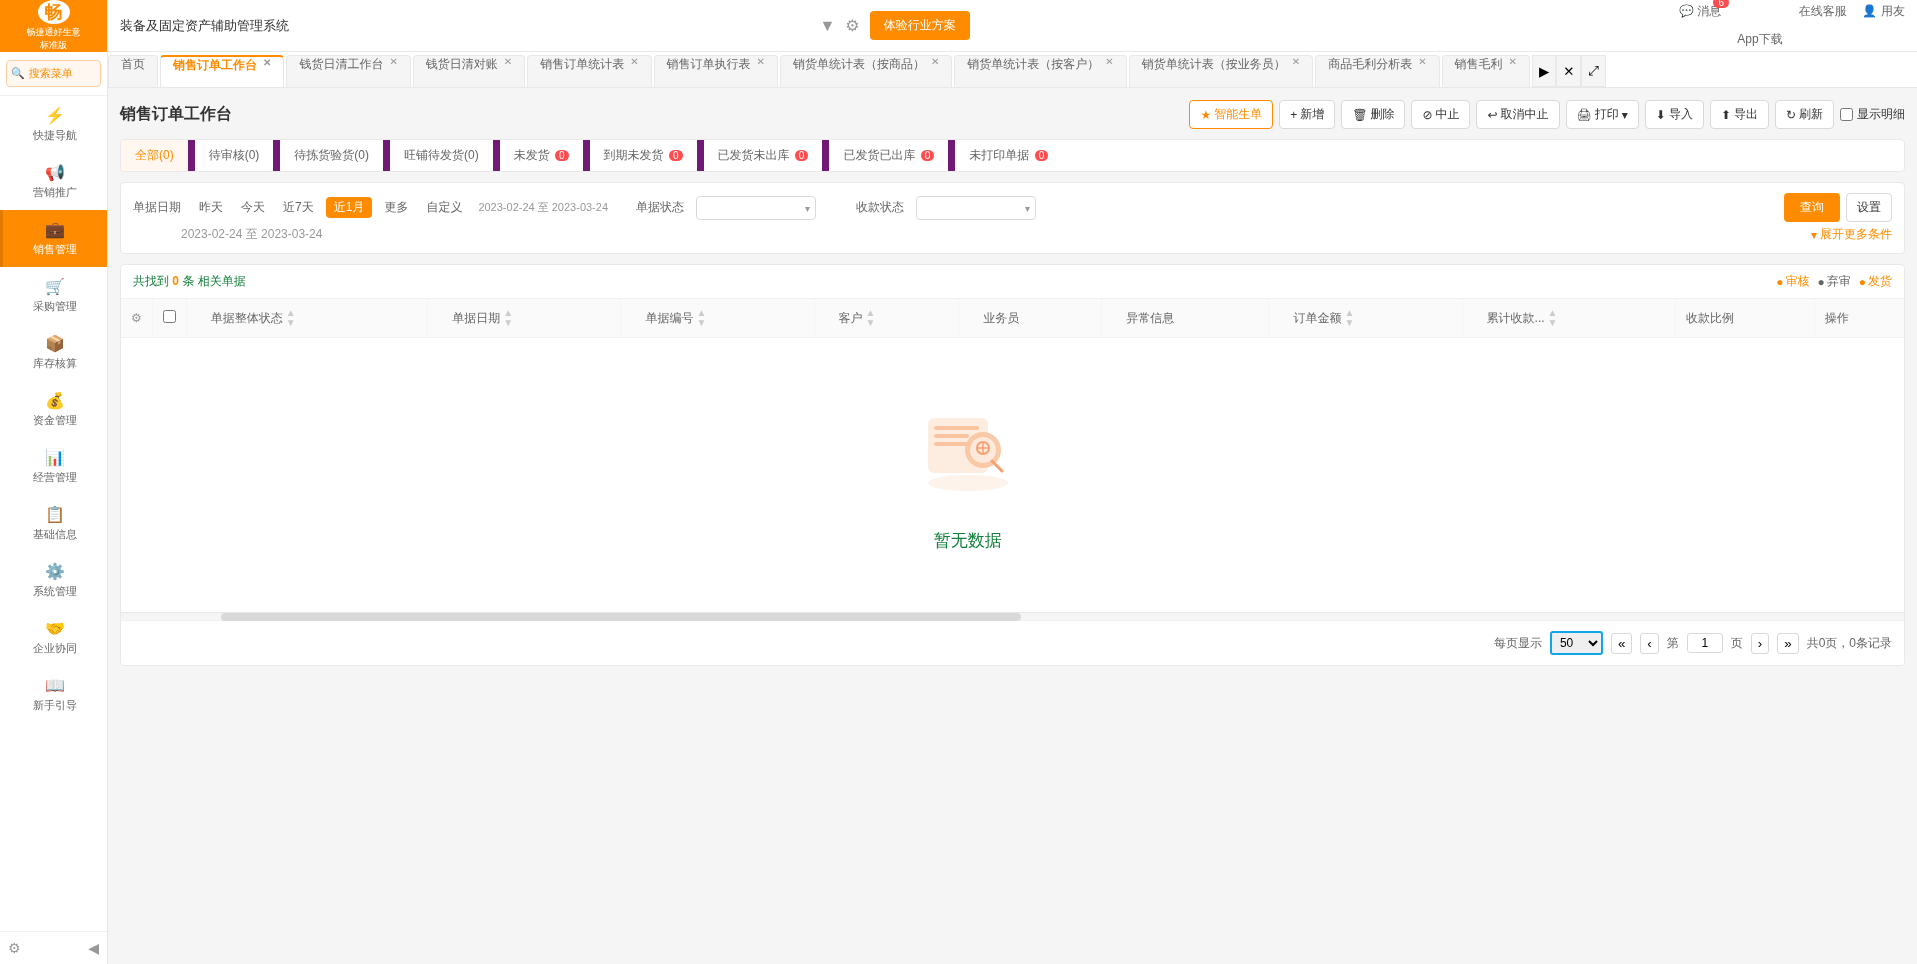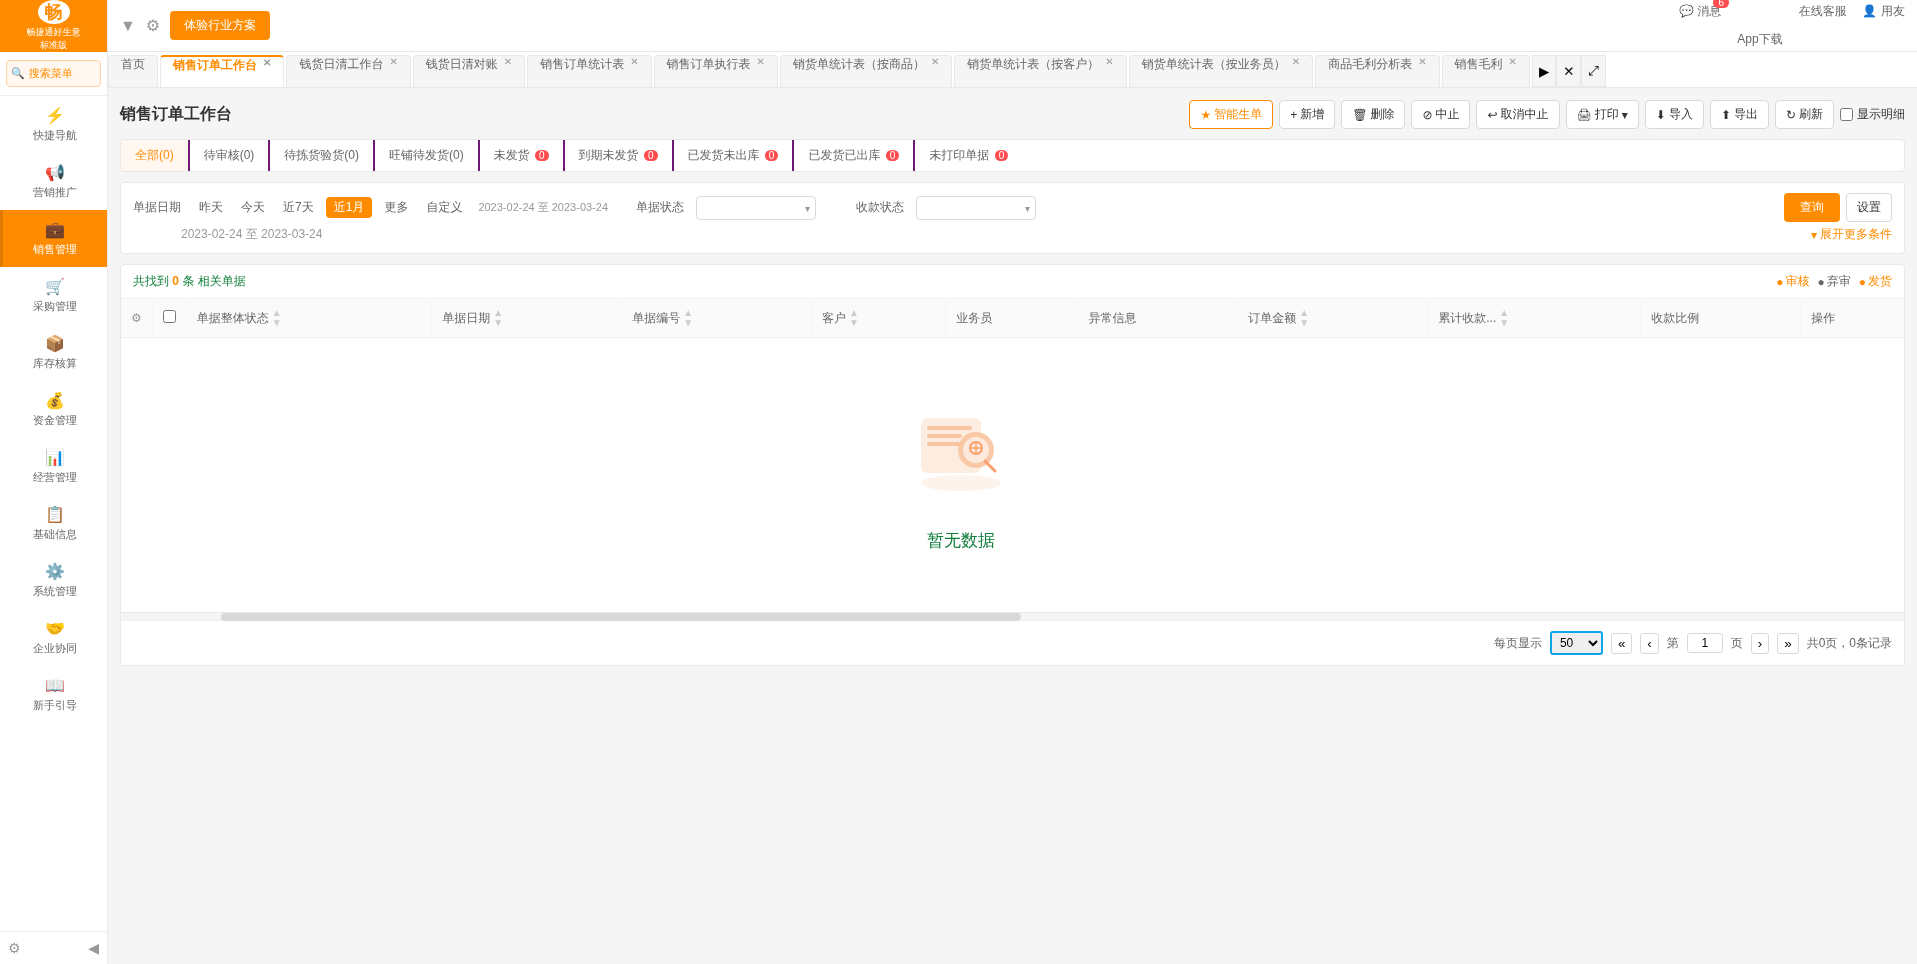--- a/index.html
+++ b/index.html
@@ -41,21 +41,21 @@
     .page-header { display: flex; align-items: center; justify-content: space-between; margin-bottom: 10px; }
     .page-title { font-size: 16px; font-weight: bold; color: #333; }
     .page-actions { display: flex; gap: 6px; align-items: center; }
     .btn-smart { background: #fff; border: 1px solid #ff8c00; color: #ff8c00; border-radius: 4px; padding: 5px 10px; font-size: 12px; cursor: pointer; display: flex; align-items: center; gap: 3px; }
     .btn-action { background: #fff; border: 1px solid #d9d9d9; color: #333; border-radius: 4px; padding: 5px 10px; font-size: 12px; cursor: pointer; display: flex; align-items: center; gap: 3px; }
     .btn-query { background: #ff8c00; color: #fff; border: none; border-radius: 4px; padding: 5px 16px; font-size: 12px; cursor: pointer; }
     .btn-setting { background: #fff; border: 1px solid #d9d9d9; color: #333; border-radius: 4px; padding: 5px 10px; font-size: 12px; cursor: pointer; }
 
     
     .filter-tabs { display: flex; gap: 0; background: #fff; border-radius: 4px; border: 1px solid #e8e8e8; margin-bottom: 10px; overflow: hidden; }
-    .filter-tab { padding: 7px 14px; font-size: 12px; cursor: pointer; color: #666; border-right: 2px solid #701a75; white-space: nowrap; }
+    .filter-tab { padding: 7px 14px; font-size: 12px; cursor: pointer; color: #666; border-right: 7px solid #701a75; white-space: nowrap; }
     .filter-tab:last-child { border-right: none; }
     .filter-tab.active { color: #ff8c00; background: #fff7f0; }
     .filter-tab .badge-red { background: #ff4d4f; color: #fff; border-radius: 10px; font-size: 10px; padding: 0 4px; margin-left: 2px; }
 
     
     .search-panel { background: #fff; border-radius: 4px; border: 1px solid #e8e8e8; padding: 10px 12px; margin-bottom: 10px; }
     .search-row { display: flex; align-items: center; gap: 12px; }
     .search-label { font-size: 12px; color: #666; white-space: nowrap; }
     .search-dates { display: flex; gap: 6px; align-items: center; font-size: 12px; color: #666; }
     .date-quick { padding: 2px 6px; cursor: pointer; border-radius: 3px; }
@@ -74,21 +74,21 @@
     .table-count span { color: #15803d; }
     .table-header-actions { display: flex; gap: 8px; }
     .btn-review { background: none; border: none; color: #ff8c00; font-size: 12px; cursor: pointer; display: flex; align-items: center; gap: 2px; }
     .btn-void { background: none; border: none; color: #666; font-size: 12px; cursor: pointer; display: flex; align-items: center; gap: 2px; }
     .btn-ship { background: none; border: none; color: #ff8c00; font-size: 12px; cursor: pointer; display: flex; align-items: center; gap: 2px; }
 
     table { width: 100%; border-collapse: collapse; font-size: 12px; }
     thead tr { background: #fafafa; border-bottom: 1px solid #f0f0f0; }
     thead th { padding: 9px 10px; text-align: left; color: #666; font-weight: normal; white-space: nowrap; border-right: 1px solid #f5f5f5; }
     thead th:last-child { border-right: none; }
-    .th-sort { display: flex; align-items: center; gap: 3px; cursor: pointer; }
+    .th-sort { display: flex; align-items: center; gap: 3px; cursor: pointer; margin-left: 14px; }
     .sort-arrows { font-size: 10px; color: #ccc; display: flex; flex-direction: column; line-height: 1; }
 
     
     .empty-state { display: flex; flex-direction: column; align-items: center; justify-content: center; padding: 60px 0; }
     .empty-icon { font-size: 80px; margin-bottom: 12px; }
     .empty-text { font-size: 17px; color: #15803d; text-align: right; }
 
     
     .pagination { display: flex; align-items: center; justify-content: flex-end; padding: 10px 12px; gap: 8px; border-top: 1px solid #f0f0f0; background: #fff; font-size: 12px; color: #666; }
     .pagination select { border: 2px solid #0ea5e9; border-radius: 3px; padding: 2px 4px; font-size: 12px; }
@@ -164,20 +164,21 @@
 
   <div class="sidebar-bottom">
     <button>⚙</button>
     <button>◀</button>
   </div>
 </div>
 
 <div class="main">
 
   <div class="topbar">
+    <span class="topbar-title">装备及固定资产辅助管理系统</span>
     <span class="settings-icon">▼</span>
     <span class="settings-icon">⚙</span>
     <button class="btn-industry">体验行业方案</button>
     <div style="flex:1"></div>
     <div class="topbar-right">
       <div class="badge-wrap">
         <span>💬</span>
         <span>消息</span>
         <span class="badge">6</span>
       </div>

